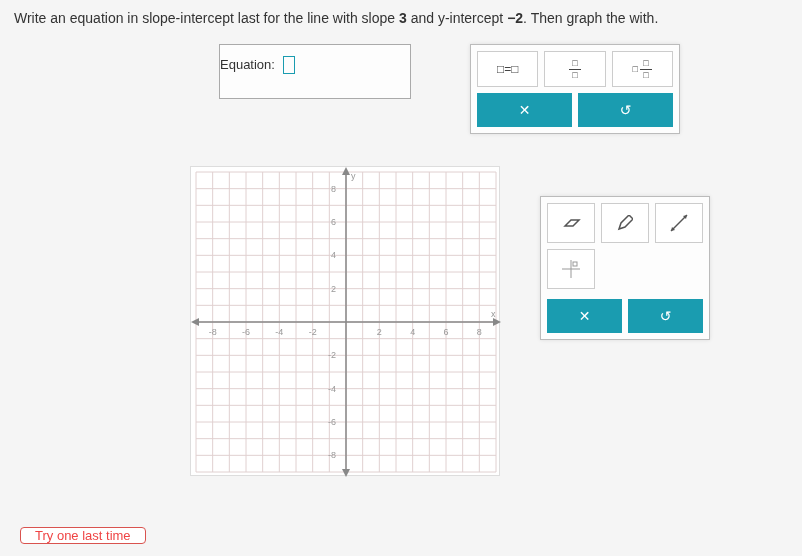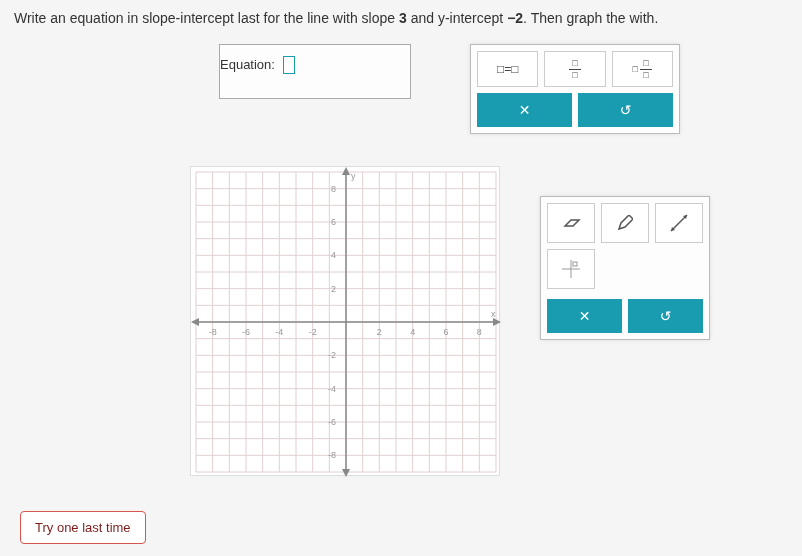--- a/index.html
+++ b/index.html
@@ -107,26 +107,26 @@
     align-items:center;
     justify-content:center;
   }
   .keypad2 .row2 { display:flex; gap:6px; margin-top:6px;}
   .keypad2 .row2 .tool { flex:0 0 48px; }
   .keypad2 .row3 { display:flex; gap:6px; margin-top:10px;}
   .try-btn {
     position:absolute;
     left: 20px;
     bottom: 12px;
-    padding: 8px 14px;
+    padding: 0 14px;
     border:1.5px solid #d9534f;
     border-radius:4px;
     background:#fff;
     font-size:13px;
-    color:#7f1d1d;
+    color:#ef4444;
     margin-top:34px;
   }
   svg line.grid { stroke:#e0d0d0; stroke-width:1; }
   svg line.axis { stroke:#888; stroke-width:1.5; }
   svg text.tick { font-size:9px; fill:#999; }
 </style>
 </head>
 <body>
 
 <div class="question">

